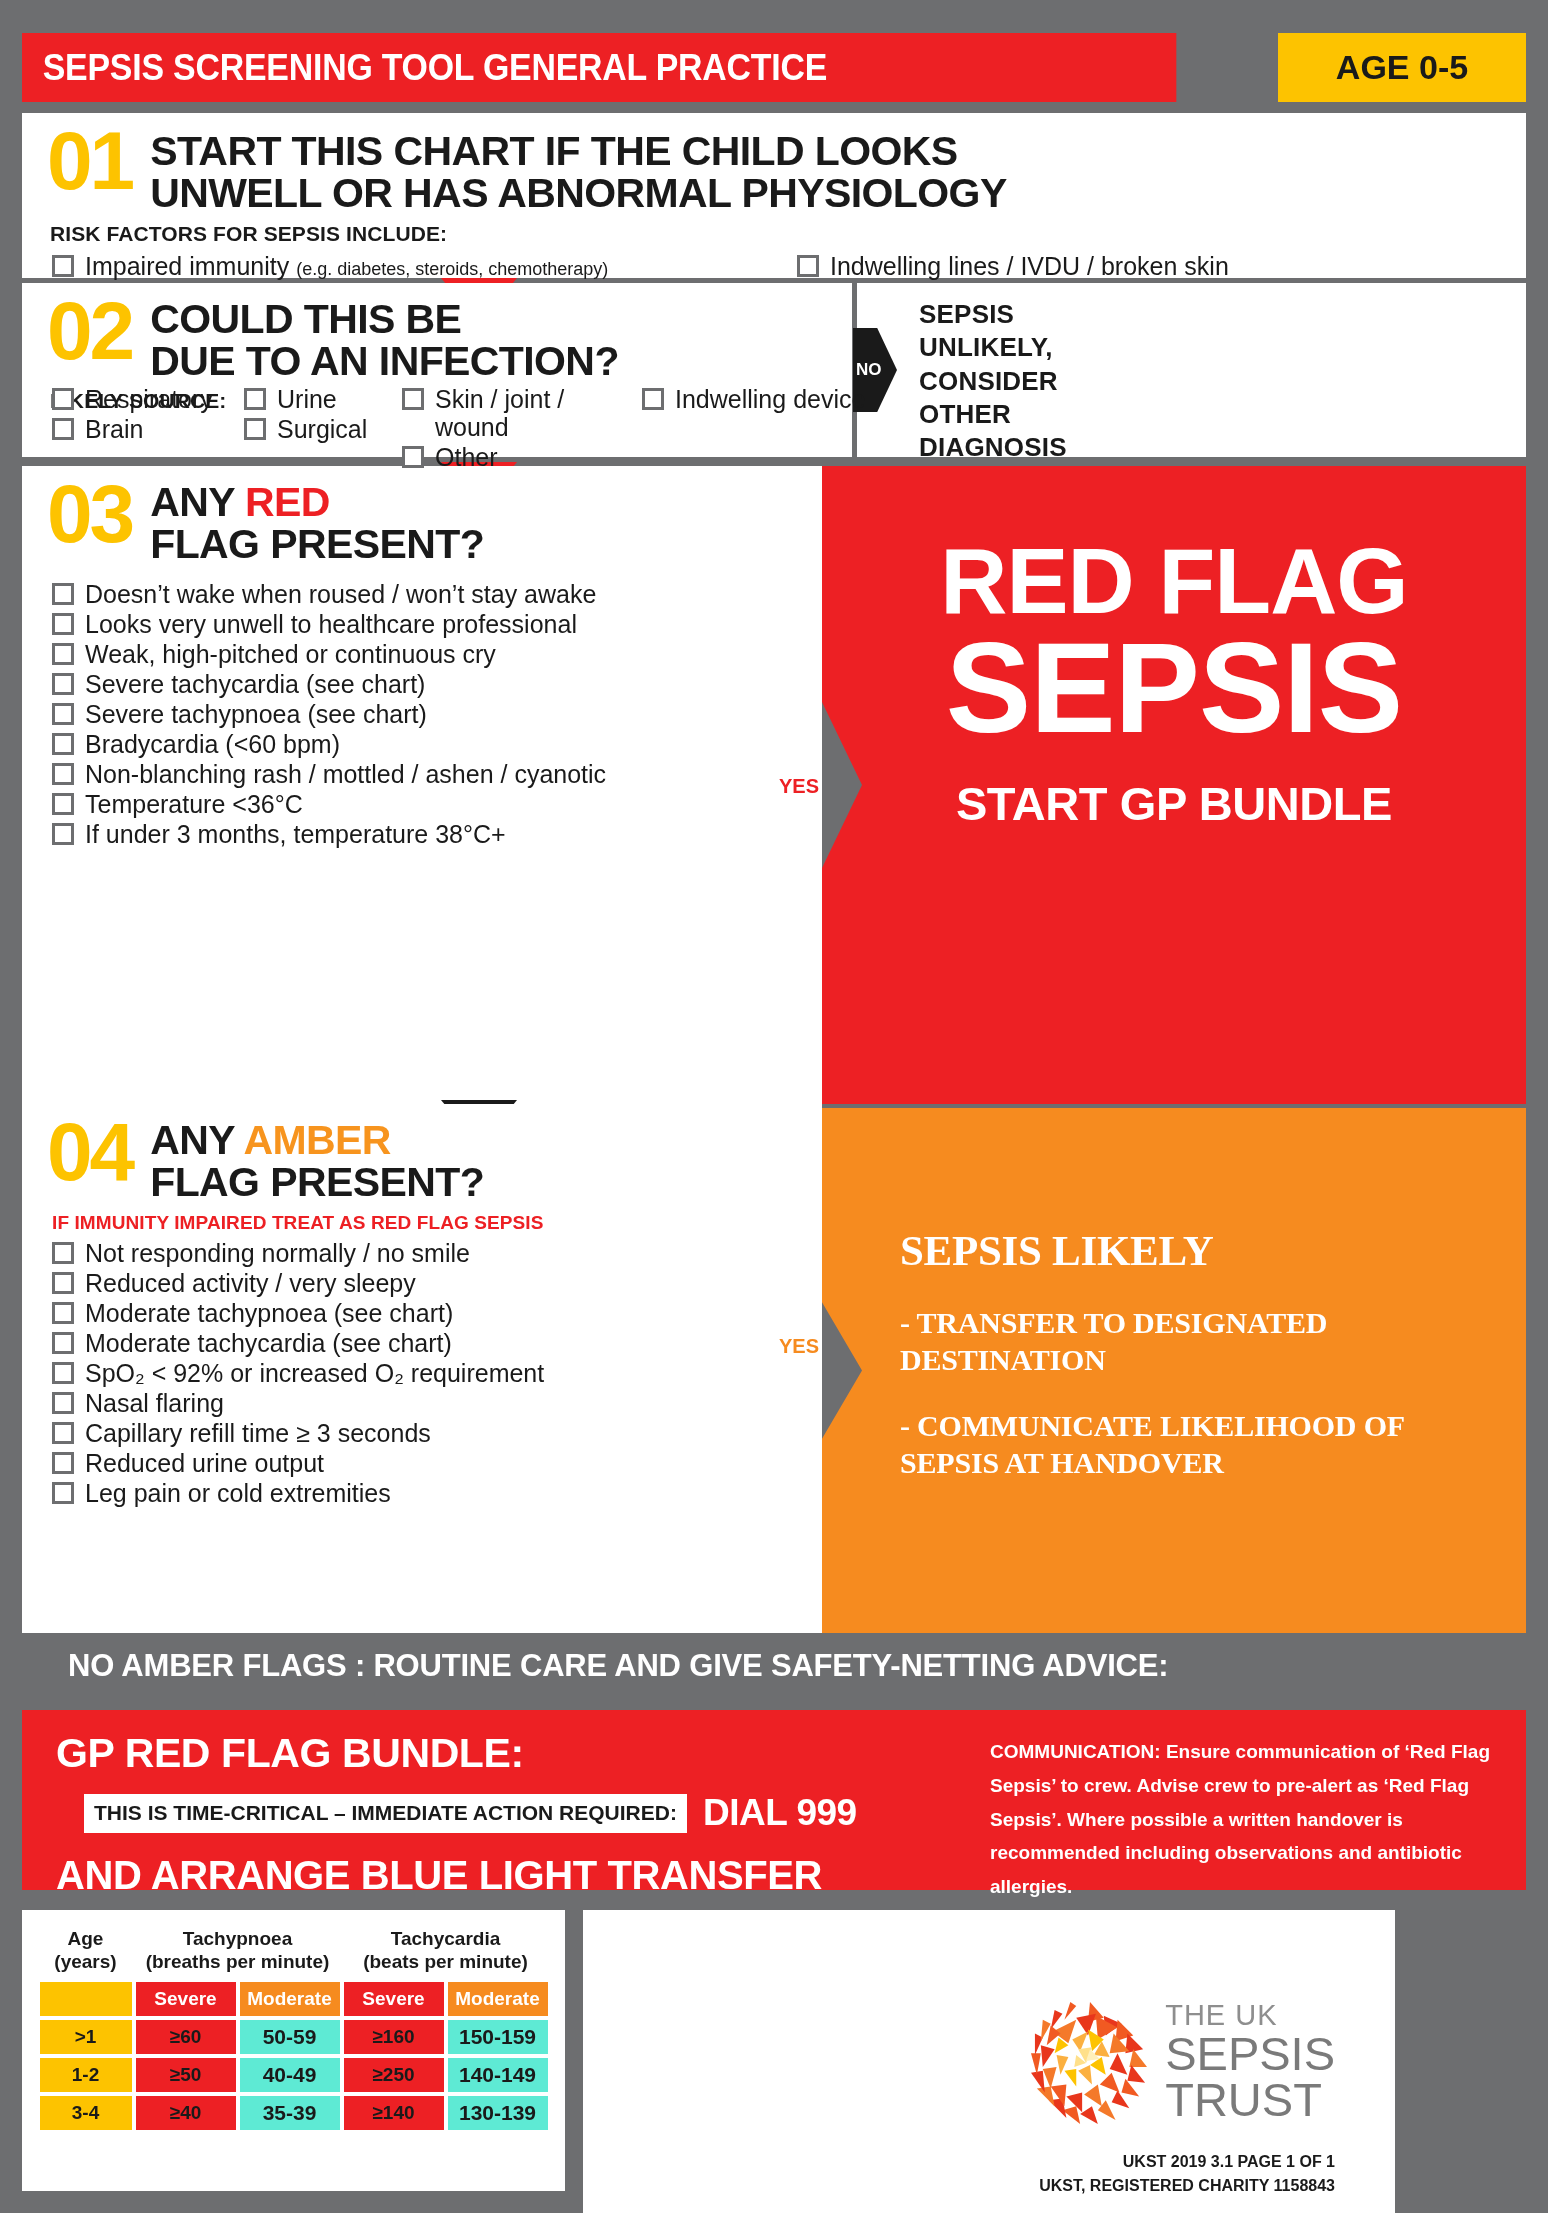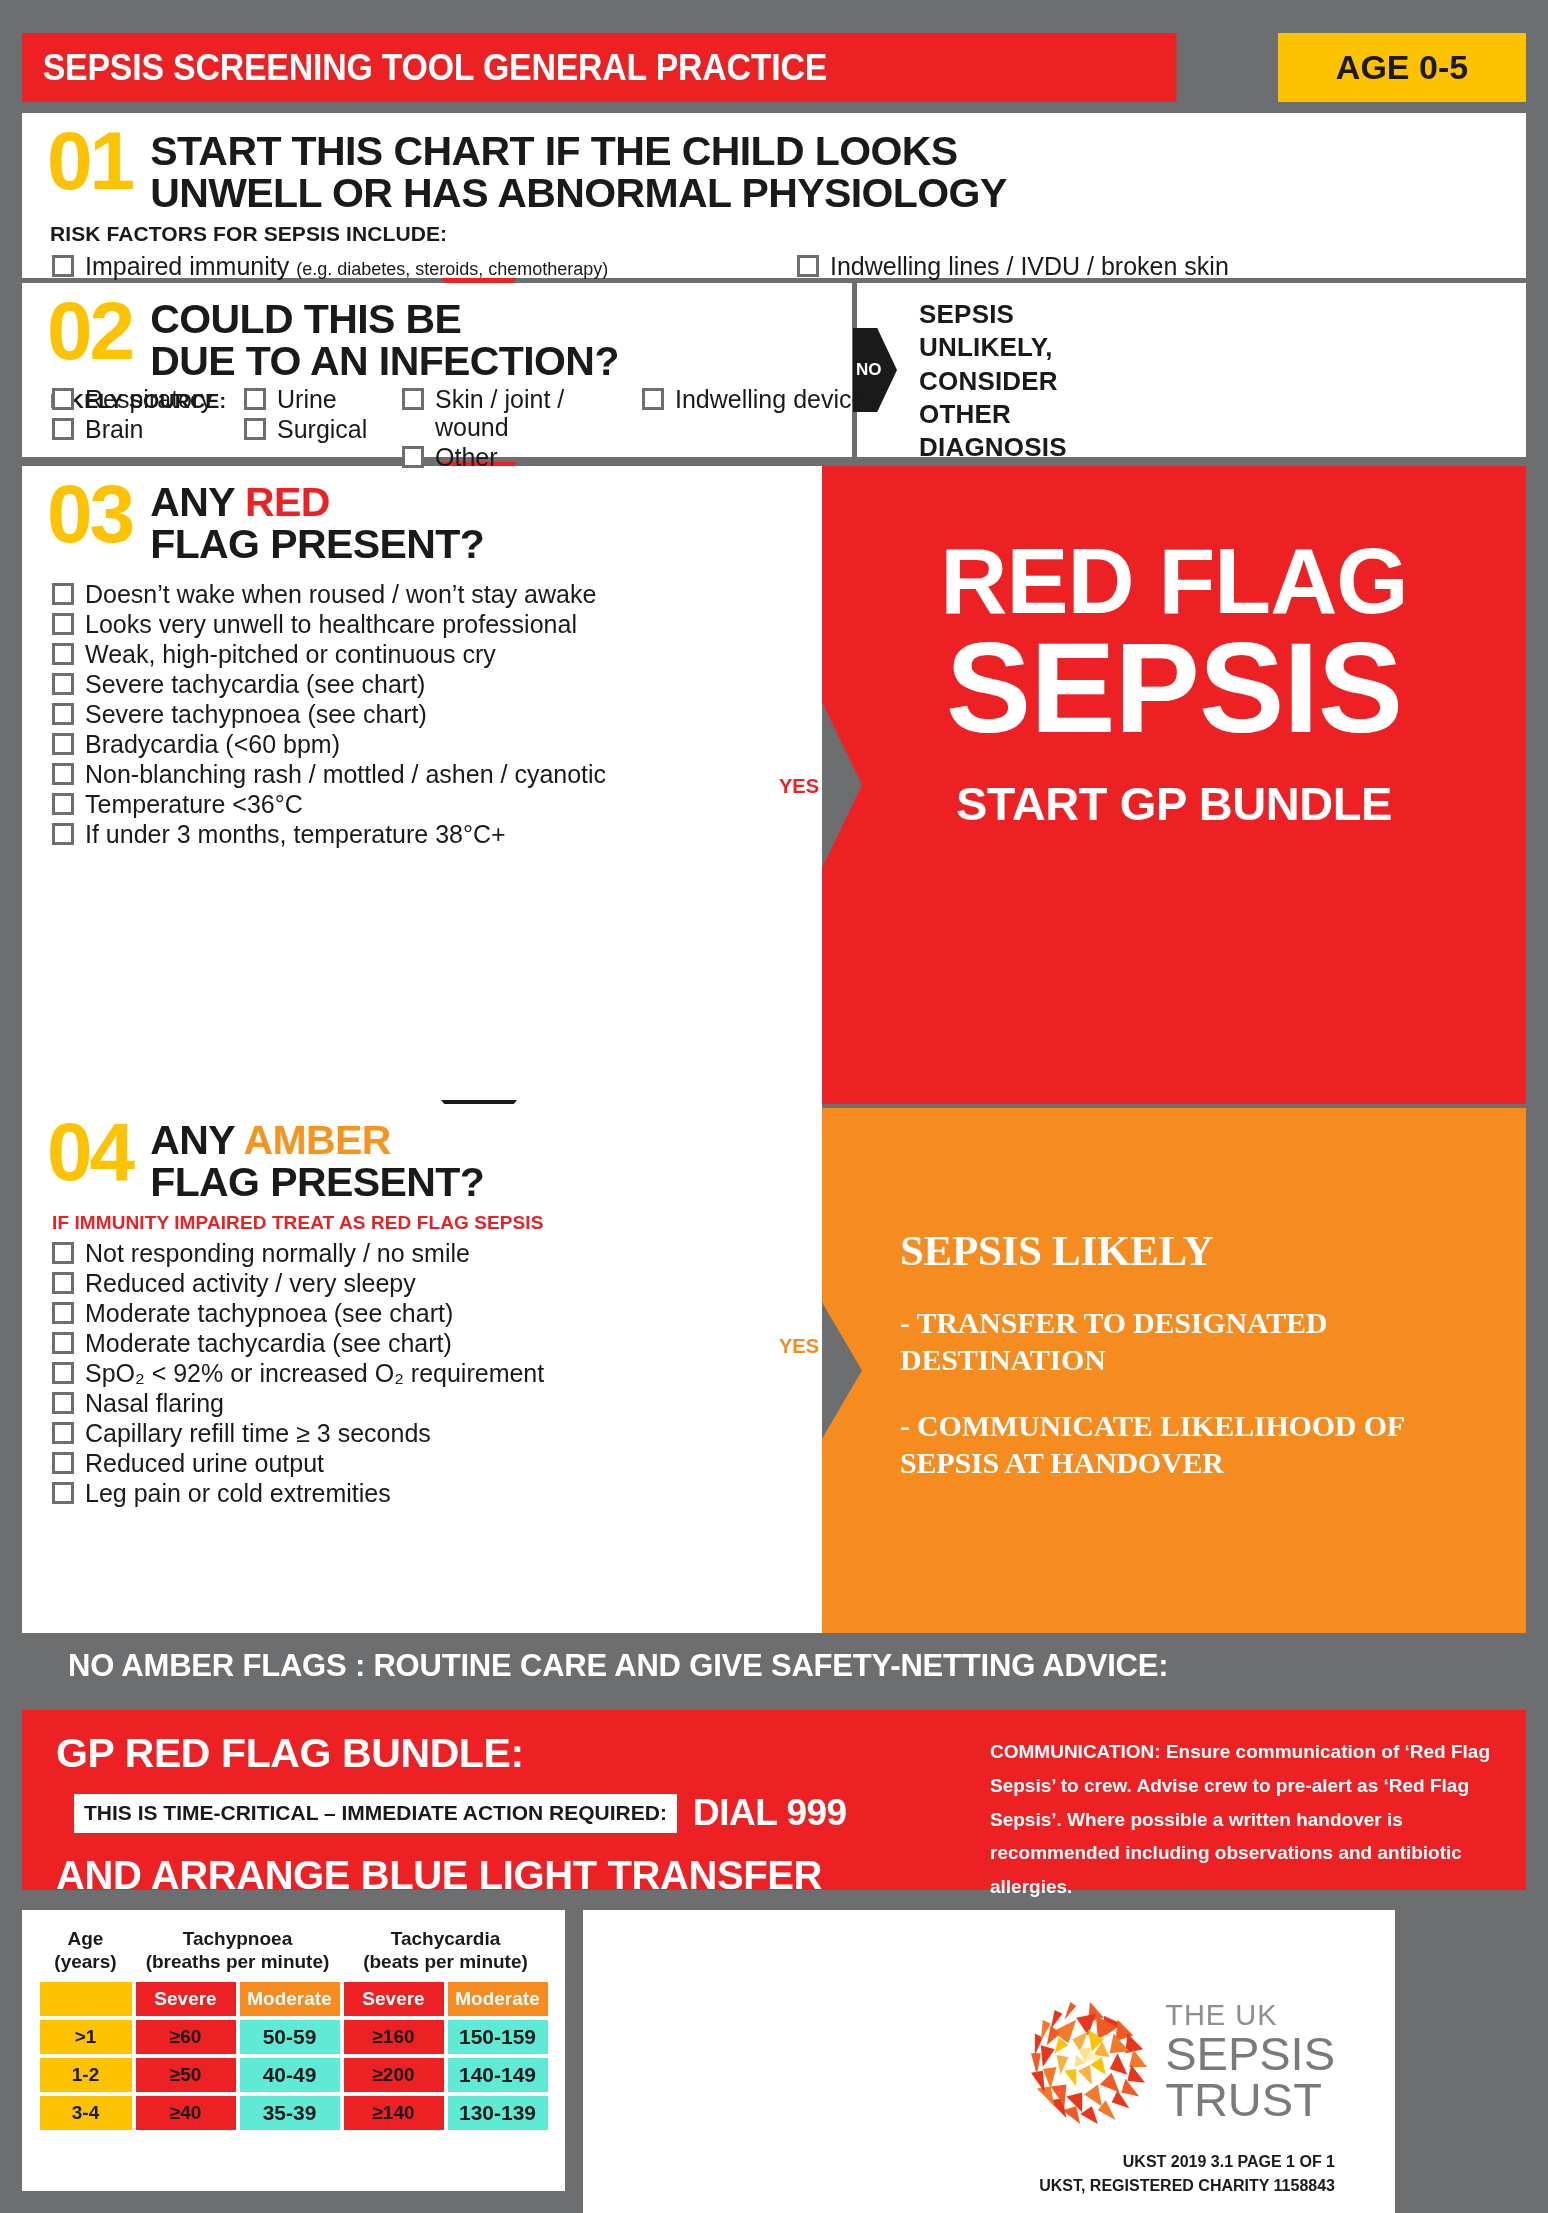--- a/index.html
+++ b/index.html
@@ -366,21 +366,21 @@
       <div class="rf-big" style="font-size:30px; line-height:1.22; margin-top:30px; letter-spacing:-0.2px;">- TRANSFER TO DESIGNATED DESTINATION</div>
       <div class="rf-big" style="font-size:30px; line-height:1.22; margin-top:30px; letter-spacing:-0.2px;">- COMMUNICATE LIKELIHOOD OF SEPSIS AT HANDOVER</div>
     </div>
   </div>
   <div class="chev-label" style="left:779px; top:1335px; color:#F68B1F;">YES</div>
 
   <div class="grey-strip" style="left:68px; top:1648px;">NO AMBER FLAGS : ROUTINE CARE AND GIVE SAFETY-NETTING ADVICE:</div>
 
   <div class="bundle" style="left:22px; top:1710px; width:1504px; height:180px;">
     <h2 style="position:absolute; left:34px; top:20px;">GP RED FLAG BUNDLE:</h2>
-    <div style="position:absolute; left:24px; top:82px; white-space:nowrap;padding-left:28px;">
+    <div style="position:absolute; left:34px; top:82px; white-space:nowrap;padding-left:28px;">
       <span class="timecrit">THIS IS TIME-CRITICAL – IMMEDIATE ACTION REQUIRED:</span><span class="dial">DIAL 999</span>
     </div>
     <h3 style="position:absolute; left:34px; top:143px;">AND ARRANGE BLUE LIGHT TRANSFER</h3>
     <div class="comm" style="position:absolute; left:968px; top:25px; width:512px;">COMMUNICATION: Ensure communication of ‘Red Flag Sepsis’ to crew. Advise crew to pre-alert as ‘Red Flag Sepsis’. Where possible a written handover is recommended including observations and antibiotic allergies.</div>
   </div>
 
   <div class="vitals" style="left:22px; top:1910px; width:543px; height:281px;">
     <table class="vt" style="margin:14px auto 0 auto;">
       <tbody>
           <tr>
@@ -408,21 +408,21 @@
         <td class="cell-age">&gt;1</td>
         <td class="cell-sev">≥60</td>
         <td class="cell-mod">50-59</td>
         <td class="cell-sev">≥160</td>
         <td class="cell-mod">150-159</td>
       </tr>
       <tr>
         <td class="cell-age">1-2</td>
         <td class="cell-sev">≥50</td>
         <td class="cell-mod">40-49</td>
-        <td class="cell-sev">≥200</td>
+        <td class="cell-sev">≥250</td>
         <td class="cell-mod">140-149</td>
       </tr>
       <tr>
         <td class="cell-age">3-4</td>
         <td class="cell-sev">≥40</td>
         <td class="cell-mod">35-39</td>
         <td class="cell-sev">≥140</td>
         <td class="cell-mod">130-139</td>
       </tr>
     </tbody>

